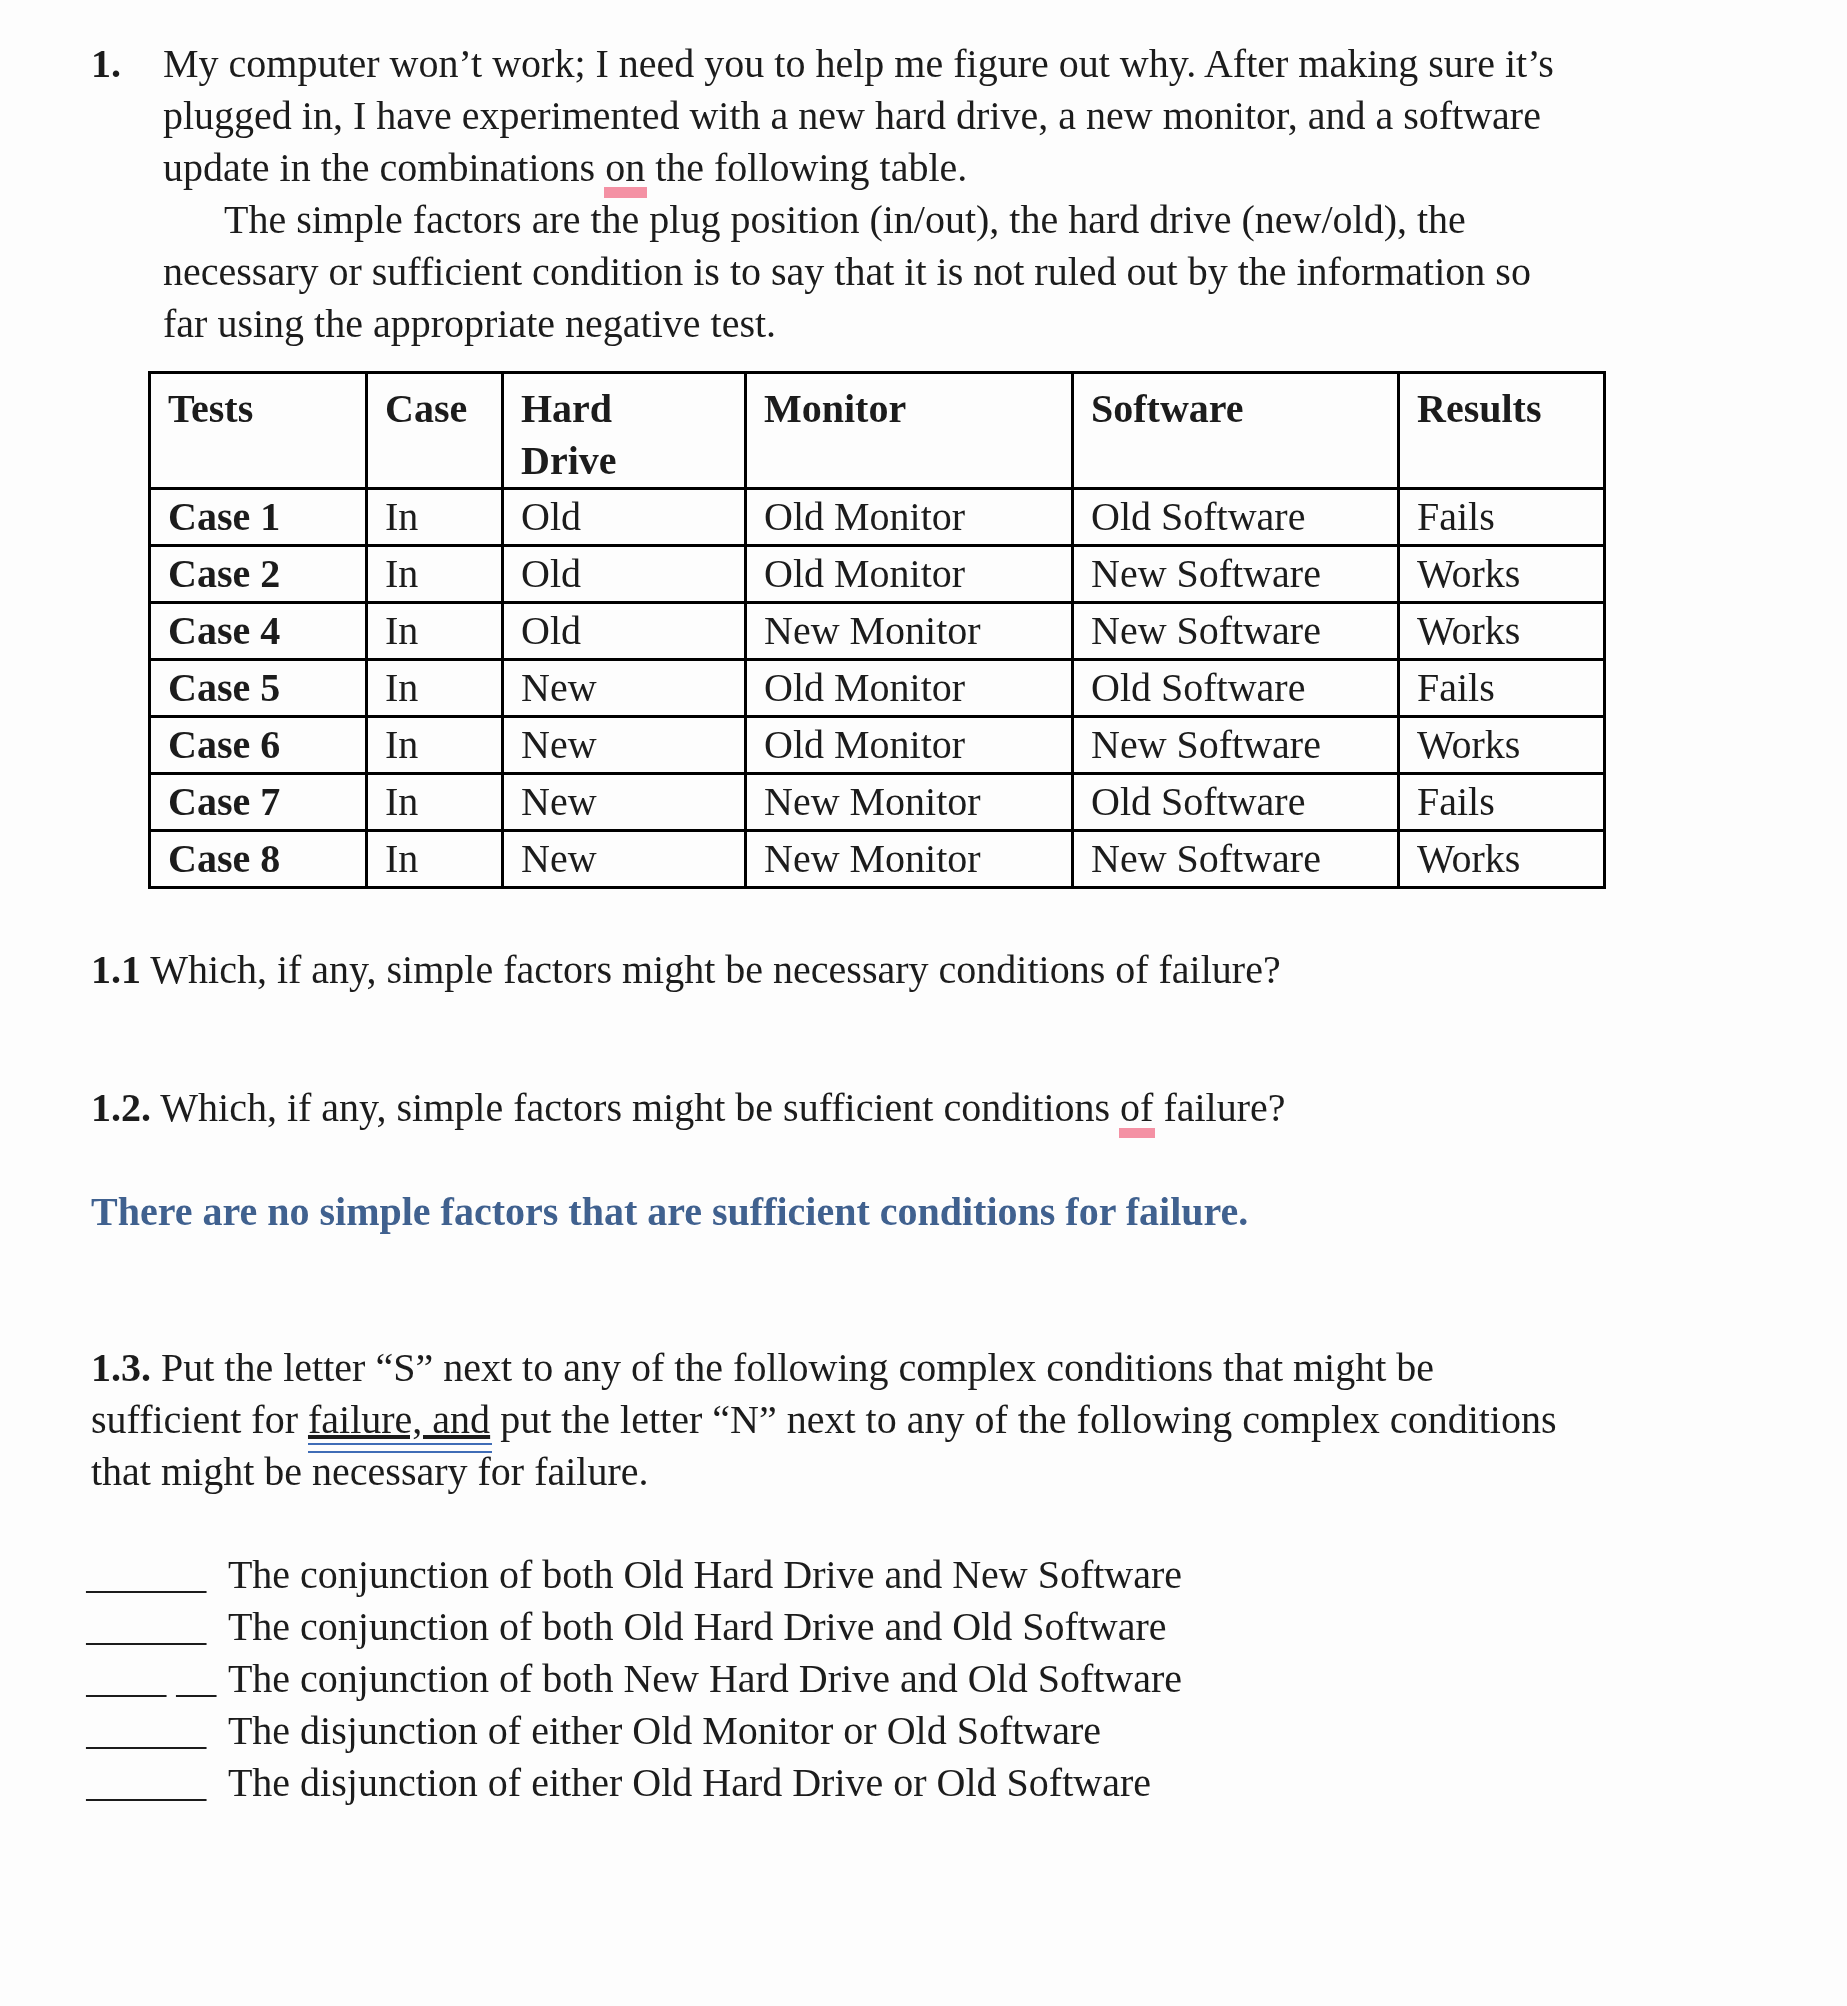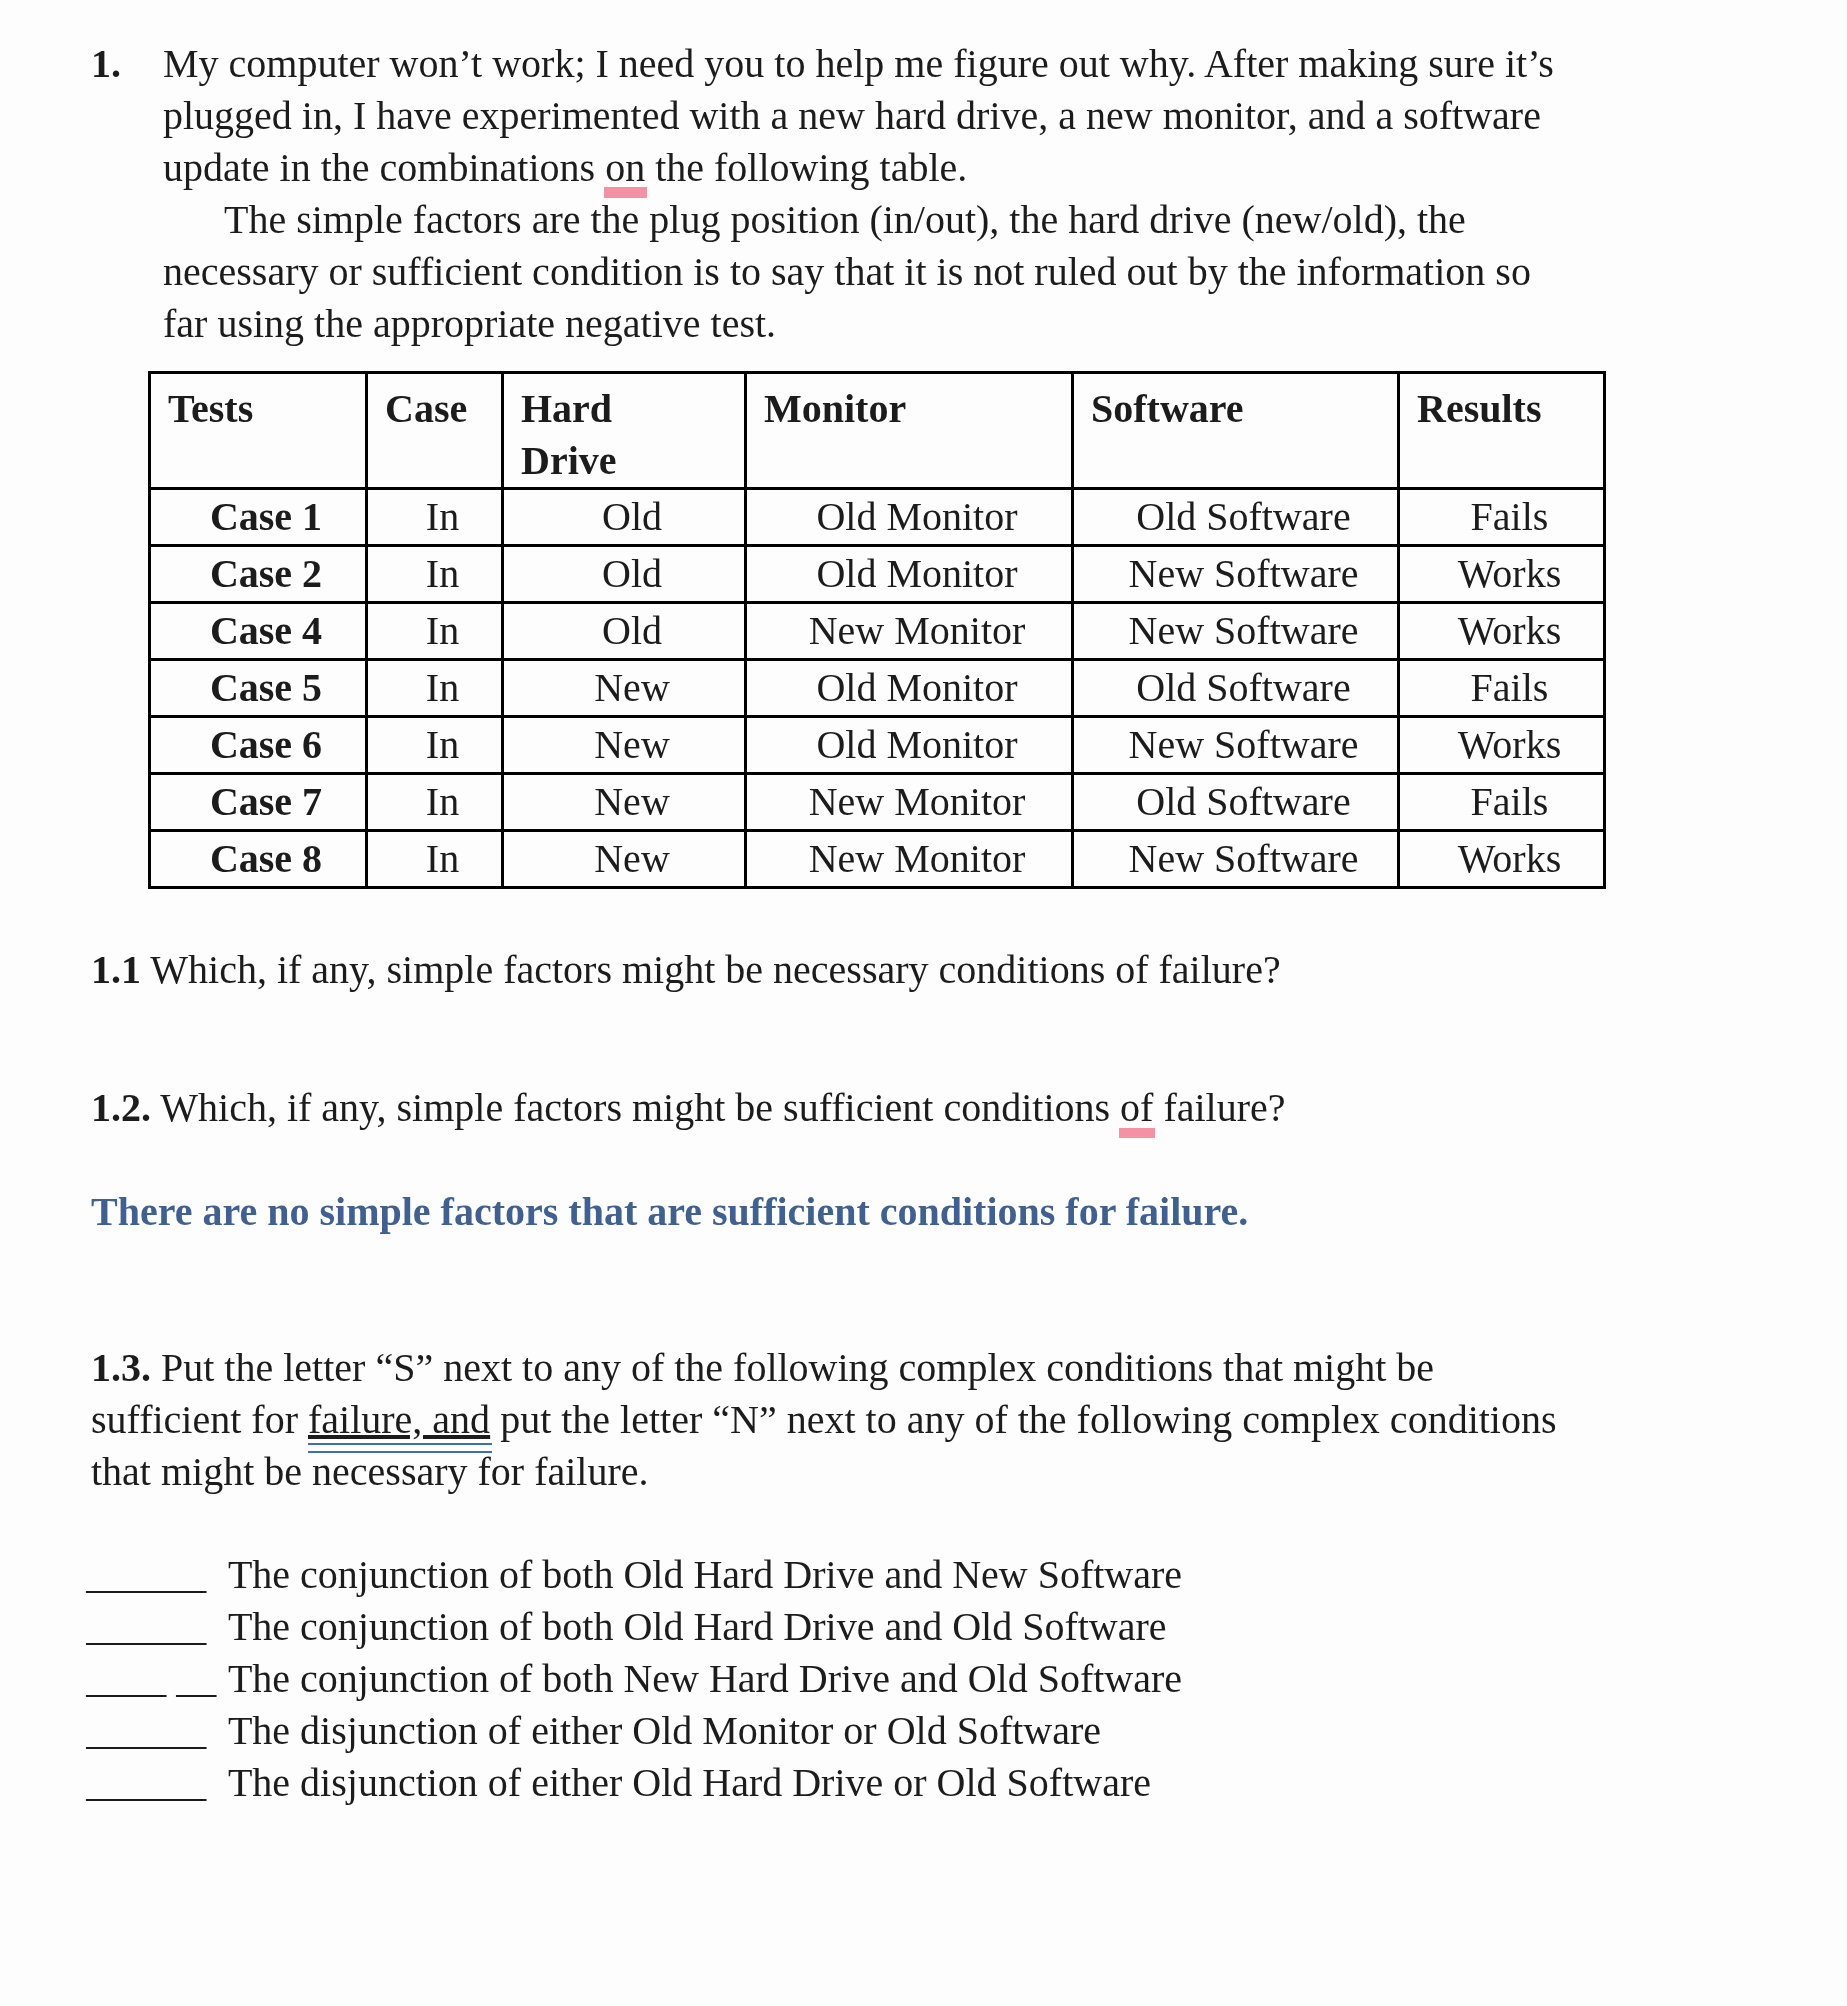--- a/index.html
+++ b/index.html
@@ -31,21 +31,21 @@
     margin: 21px 0 0 57px;
     font-size: 40px;
     line-height: 52px;
   }
   table.cases col.c1 { width: 217px; }
   table.cases col.c2 { width: 136px; }
   table.cases col.c3 { width: 243px; }
   table.cases col.c4 { width: 327px; }
   table.cases col.c5 { width: 326px; }
   table.cases col.c6 { width: 206px; }
-  table.cases th, table.cases td { border: 3.8px solid #000; text-align: center; }
+  table.cases th, table.cases td { border: 3.8px solid #000; }
   table.cases th {
     font-weight: bold;
     text-align: left;
     vertical-align: top;
     padding: 9.4px 0 0 17px;
     height: 100px;
     white-space: pre-line;
   }
   table.cases td {
     padding-left: 17px;

